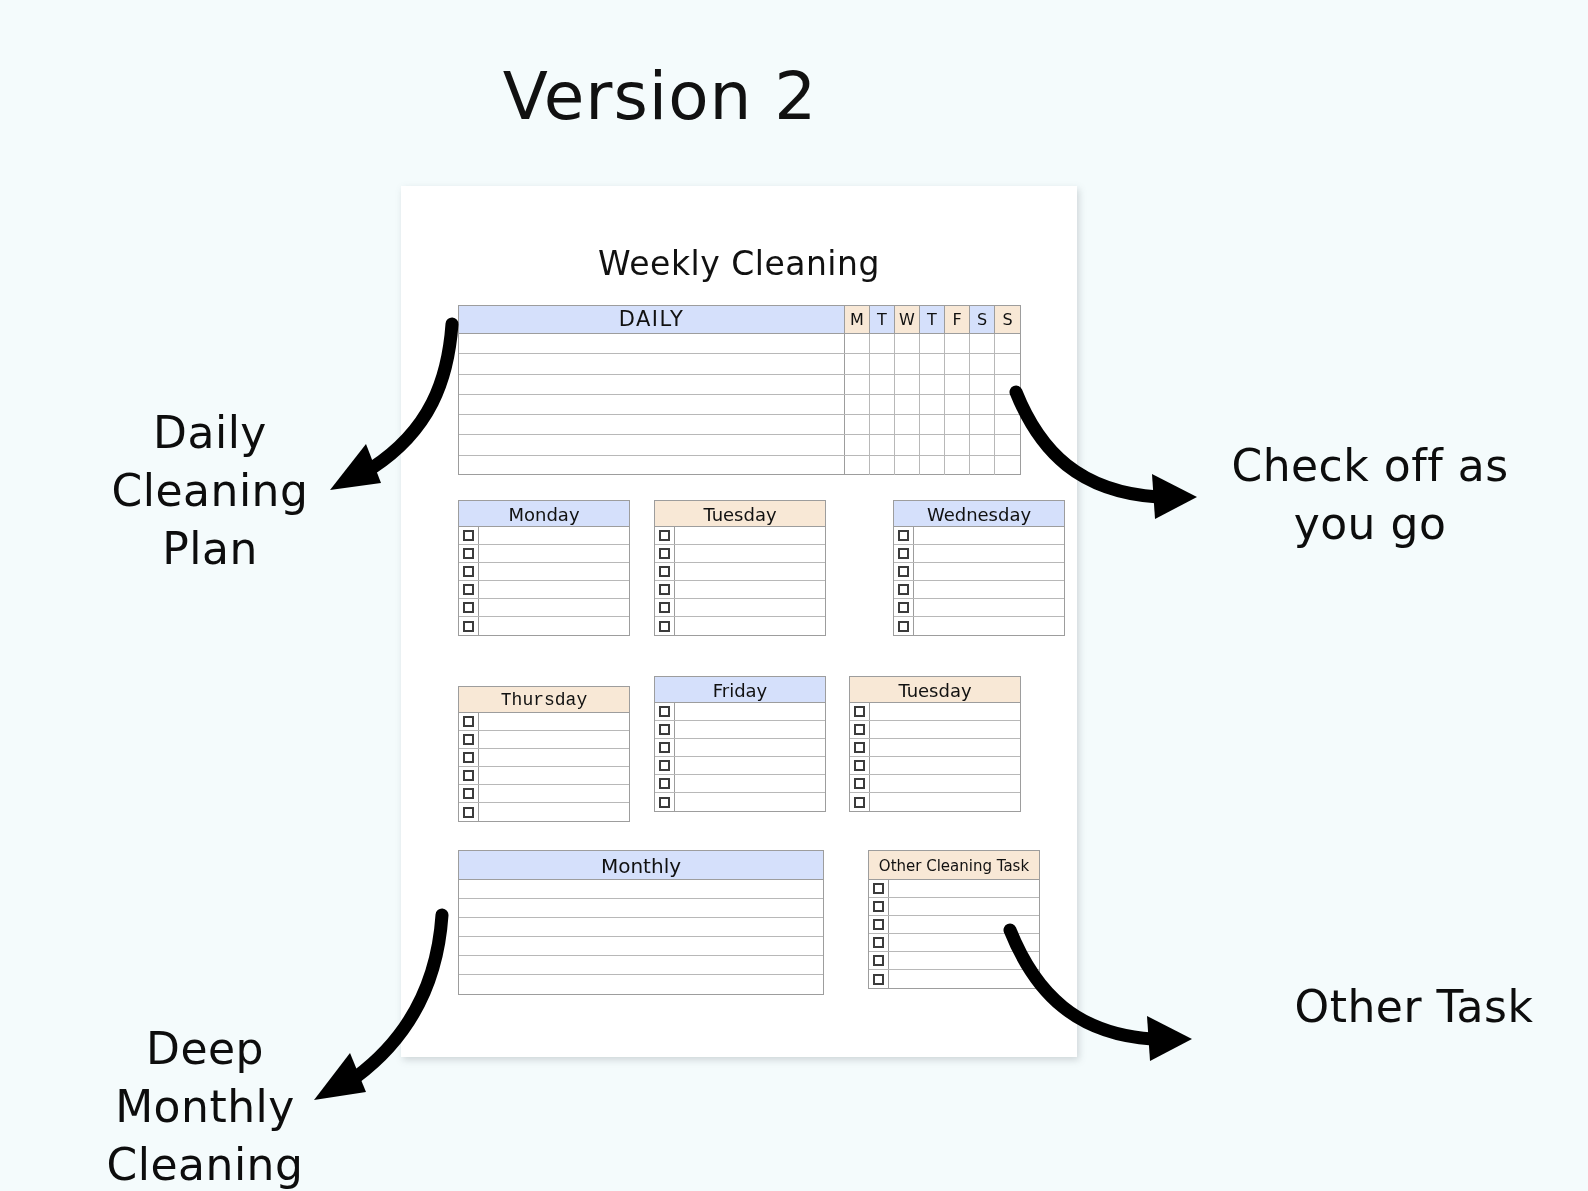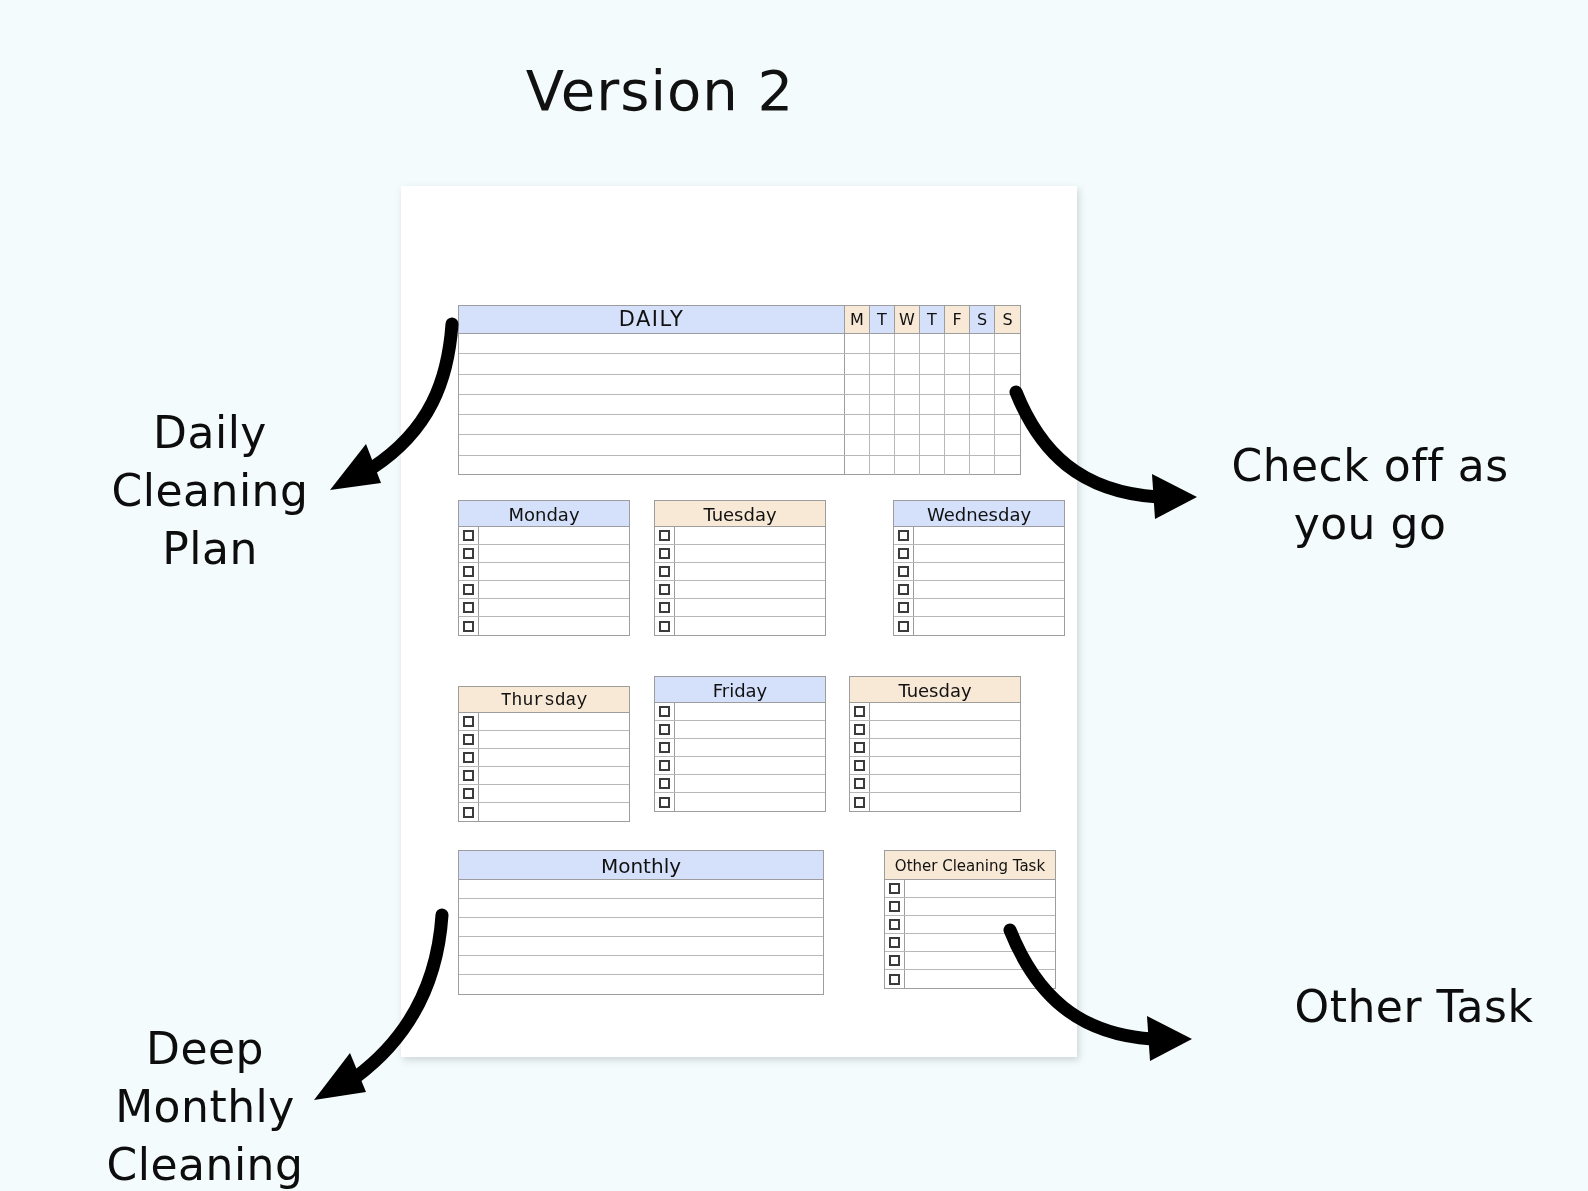--- a/index.html
+++ b/index.html
@@ -15,21 +15,21 @@
     position: relative;
   }
 
   
   .version-title {
     position: absolute;
     top: 58px;
     left: 0;
     width: 1320px;
     text-align: center;
-    font-size: 56px;
+    font-size: 66px;
     font-weight: 400;
     letter-spacing: 1px;
     color: #111111;
     font-family: "DejaVu Sans", sans-serif;
   }
 
   
   .page-sheet {
     position: absolute;
     left: 401px;
@@ -177,21 +177,21 @@
     flex-direction: column;
   }
   .plain-row {
     height: 19px;
     border-bottom: 1px solid #b8b8b8;
     box-sizing: border-box;
   }
   .plain-row:last-child { border-bottom: none; }
 
   
-  #other-block { position: absolute; left: 448px; top: 664px; width: 172px; padding-left: 35px; }
+  #other-block { position: absolute; left: 432px; top: 664px; width: 172px; padding-left: 35px; }
   #other-block .card-head {
     height: 30px;
     line-height: 30px;
     text-align: center;
     font-size: 15px;
     color: #111;
     border: 1px solid #9d9d9d;
     box-sizing: border-box;
   }
   #other-block .card-body {
@@ -223,20 +223,21 @@
     pointer-events: none;
   }
 </style>
 </head>
 <body>
 
 <div class="version-title">Version 2</div>
 
 <div class="page-sheet">
 
+  <div class="sheet-title">Weekly Cleaning</div>
 
   <div class="grid-block" id="daily-block">
     <div class="daily-head">
       <div class="daily-title">DAILY</div>
       <div class="daily-day-col head-peach">M</div>
       <div class="daily-day-col head-blue">T</div>
       <div class="daily-day-col head-peach">W</div>
       <div class="daily-day-col head-blue">T</div>
       <div class="daily-day-col head-peach">F</div>
       <div class="daily-day-col head-blue">S</div>

